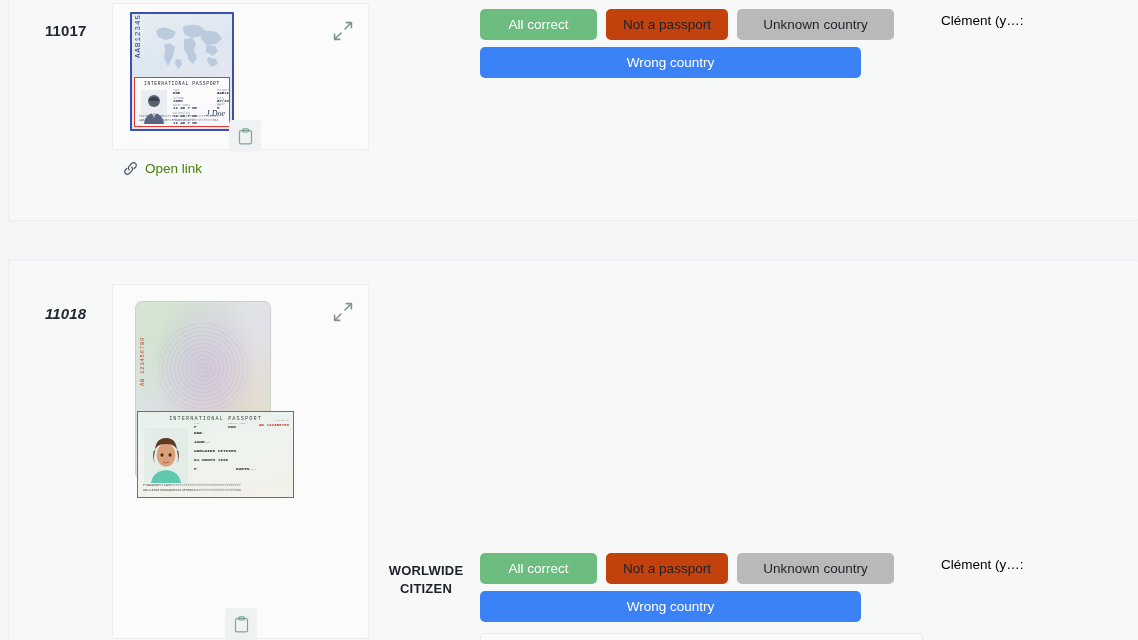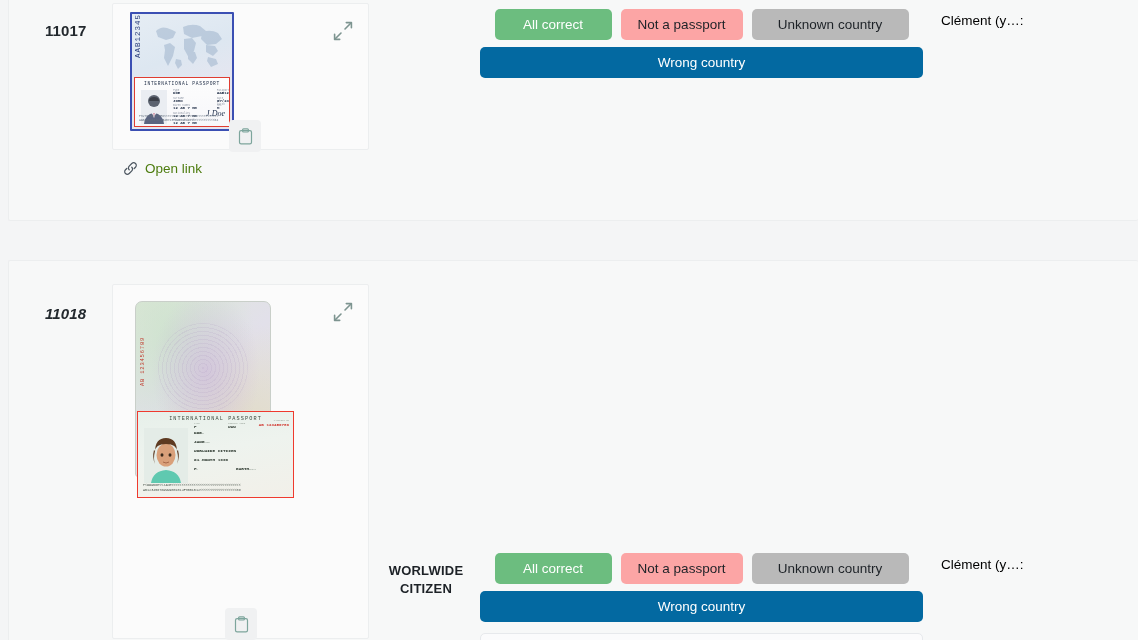--- a/index.html
+++ b/index.html
@@ -264,37 +264,36 @@
 
   
   .actions { position: absolute; }
   .row-1 .actions { left: 471px; top: 11px; }
   .row-2 .actions { left: 471px; top: 292px; }
 
   .btn-row {
     display: flex;
     gap: 9px;
     margin-bottom: 7px;
-    justify-content: center;
   }
   .btn {
     border: none;
     border-radius: 5px;
     font-family: "Liberation Sans", sans-serif;
     font-size: 13.5px;
     height: 31px;
     cursor: pointer;
     padding: 0;
     line-height: 31px;
     text-align: center;
   }
   .btn-green  { width: 117px; background: #6cbd7f; color: #ffffff; }
-  .btn-yellow { width: 122px; background: #fca5a5; color: #1d2227; }
+  .btn-yellow { width: 122px; background: #c2410c; color: #1d2227; }
   .btn-gray   { width: 157px; background: #b9b9b9; color: #1d2227; }
-  .btn-red    { width: 443px; background: #0369a1; color: #ffffff; }
+  .btn-red    { width: 381px; background: #3b82f6; color: #ffffff; }
 
   .select-box {
     margin-top: 11px;
     width: 443px;
     height: 32px;
     box-sizing: border-box;
     background: #fbfbfc;
     border: 1px solid #e7e9ec;
     border-radius: 5px;
     display: flex;

